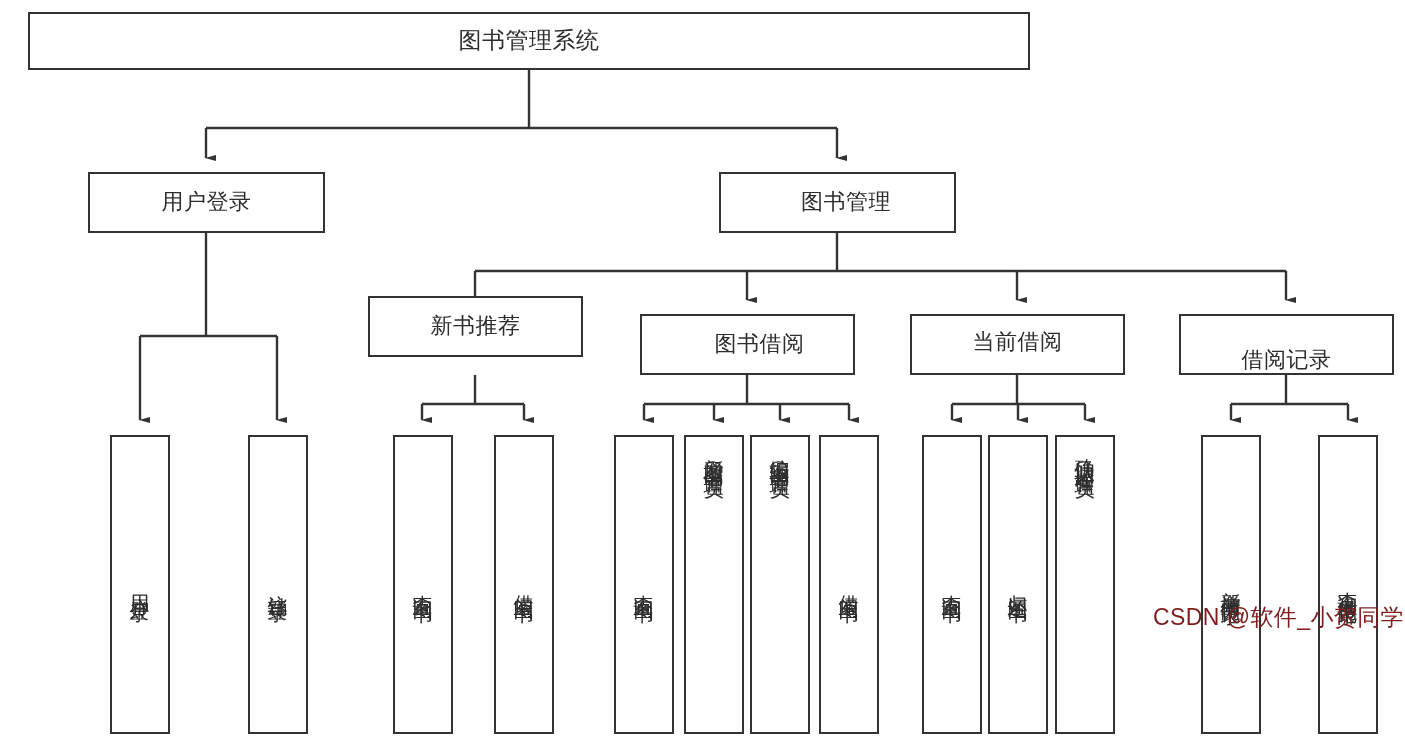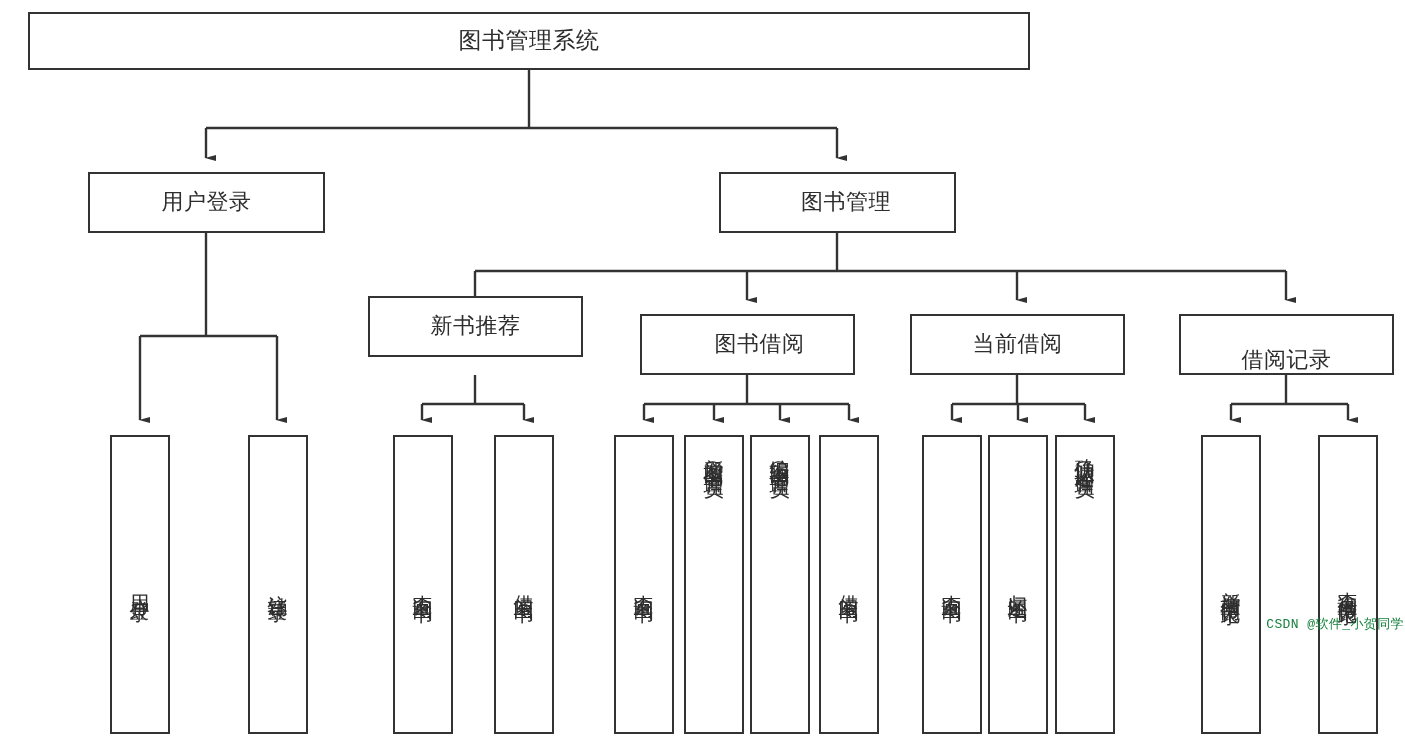--- a/index.html
+++ b/index.html
@@ -66,25 +66,25 @@
   .node-box.vertical.centered {
     align-items: center;
     padding-top: 0;
   }
   .node-box.root .node-label { font-size: 23px; }
   .node-box.level1 .node-label { font-size: 22px; }
   .watermark {
     position: absolute;
     right: 8px;
     bottom: 6px;
-    font-size: 13px;
-    color: #15803d;
+    font-size: 23px;
+    color: #7f1d1d;
     letter-spacing: 0.4px;
     white-space: nowrap;
-    font-family: Liberation Mono, monospace;
+    font-family: Liberation Sans, sans-serif;
   }
 </style>
 </head>
 <body>
 
 <div id="diagram-root">
 
   <svg class="diagram-canvas" viewBox="0 0 1405 747" xmlns="http://www.w3.org/2000/svg">
     <defs>
       <marker id="arrowhead" markerWidth="10" markerHeight="12" refX="3" refY="10" orient="auto" markerUnits="userSpaceOnUse">
@@ -145,21 +145,21 @@
   <div class="node-box level1" style="left:712px; top:172px; width:237px; height:61px;padding-left:17px;">
     <span class="node-label">图书管理</span>
   </div>
 
   <div class="node-box level1" style="left:361px; top:296px; width:215px; height:61px;">
     <span class="node-label">新书推荐</span>
   </div>
   <div class="node-box level1" style="left:633px; top:314px; width:215px; height:61px;padding-left:24px;">
     <span class="node-label">图书借阅</span>
   </div>
-  <div class="node-box level1" style="left:903px; top:314px; width:215px; height:61px;">
+  <div class="node-box level1" style="left:903px; top:314px; width:215px; height:61px;font-family:Liberation Mono, monospace;">
     <span class="node-label">当前借阅</span>
   </div>
   <div class="node-box level1" style="left:1172px; top:314px; width:215px; height:61px;align-items:flex-end;">
     <span class="node-label">借阅记录</span>
   </div>
 
   <div class="node-box vertical centered" style="left:103px; top:435px; width:60px; height:299px;">
     <span class="node-label">用户登录</span>
   </div>
   <div class="node-box vertical centered" style="left:241px; top:435px; width:60px; height:299px;">

